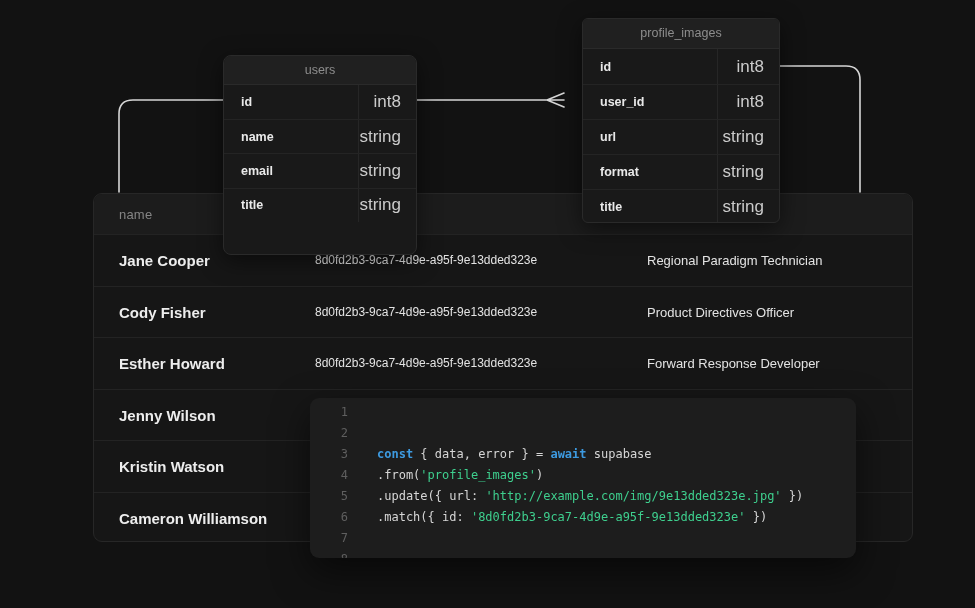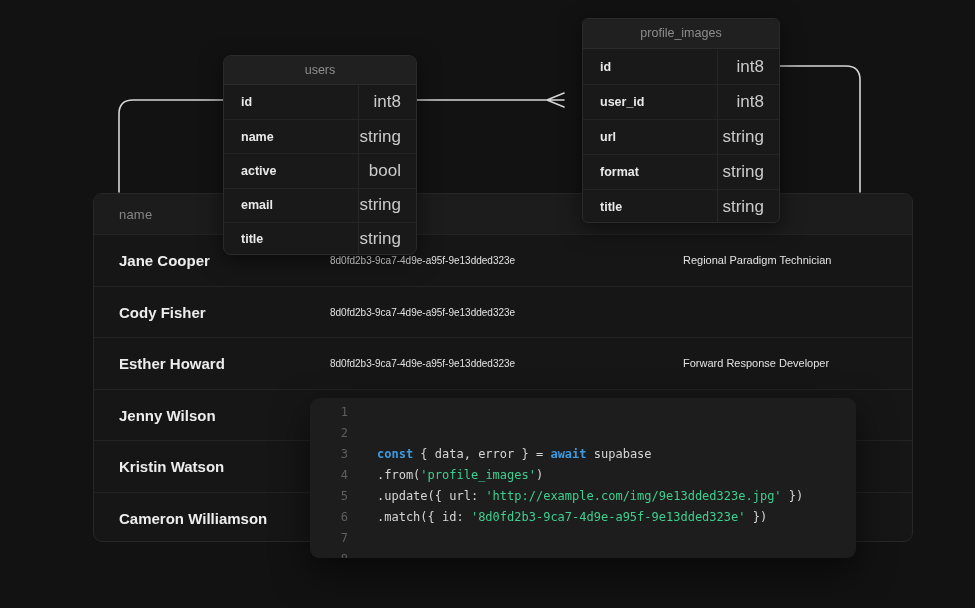--- a/index.html
+++ b/index.html
@@ -55,22 +55,22 @@
     border-top: 1px solid #232323;
     box-sizing: border-box;
   }
   .dt-row span {
     position: absolute;
     top: 50%;
     transform: translateY(-50%);
     white-space: nowrap;
   }
   .cell-name  { left: 25px;  font-size: 15px; font-weight: 600; color: #ededed; }
-  .cell-uuid  { left: 236px; font-size: 10px; color: #e3e3e3; }
-  .cell-title { left: 553px; font-size: 11px; color: #e3e3e3; margin-left: 36px; }
+  .cell-uuid  { left: 221px; font-size: 12px; color: #e3e3e3; }
+  .cell-title { left: 553px; font-size: 13px; color: #e3e3e3; }
 
   
   .schema-card {
     position: absolute;
     z-index: 3;
     background: #191919;
     border: 1px solid #2a2a2a;
     border-radius: 6px;
     box-sizing: border-box;
     overflow: hidden;
@@ -165,20 +165,21 @@
 
         <div class="dt-row">
           <span class="cell-name">Jane Cooper</span>
           <span class="cell-uuid">8d0fd2b3-9ca7-4d9e-a95f-9e13dded323e</span>
           <span class="cell-title">Regional Paradigm Technician</span>
         </div>
 
         <div class="dt-row">
           <span class="cell-name">Cody Fisher</span>
           <span class="cell-uuid">8d0fd2b3-9ca7-4d9e-a95f-9e13dded323e</span>
+          <span class="cell-title">Product Directives Officer</span>
         </div>
 
         <div class="dt-row">
           <span class="cell-name">Esther Howard</span>
           <span class="cell-uuid">8d0fd2b3-9ca7-4d9e-a95f-9e13dded323e</span>
           <span class="cell-title">Forward Response Developer</span>
         </div>
 
         <div class="dt-row">
           <span class="cell-name">Jenny Wilson</span>
@@ -206,24 +207,20 @@
     <div class="sc-row">
       <span class="sc-field">id</span>
       <span class="sc-type">int8</span>
     </div>
 
     <div class="sc-row">
       <span class="sc-field">name</span>
       <span class="sc-type">string</span>
     </div>
 
-    <div class="sc-row">
-      <span class="sc-field">active</span>
-      <span class="sc-type">bool</span>
-    </div>
 
     <div class="sc-row">
       <span class="sc-field">email</span>
       <span class="sc-type">string</span>
     </div>
 
     <div class="sc-row">
       <span class="sc-field">title</span>
       <span class="sc-type">string</span>
     </div>

